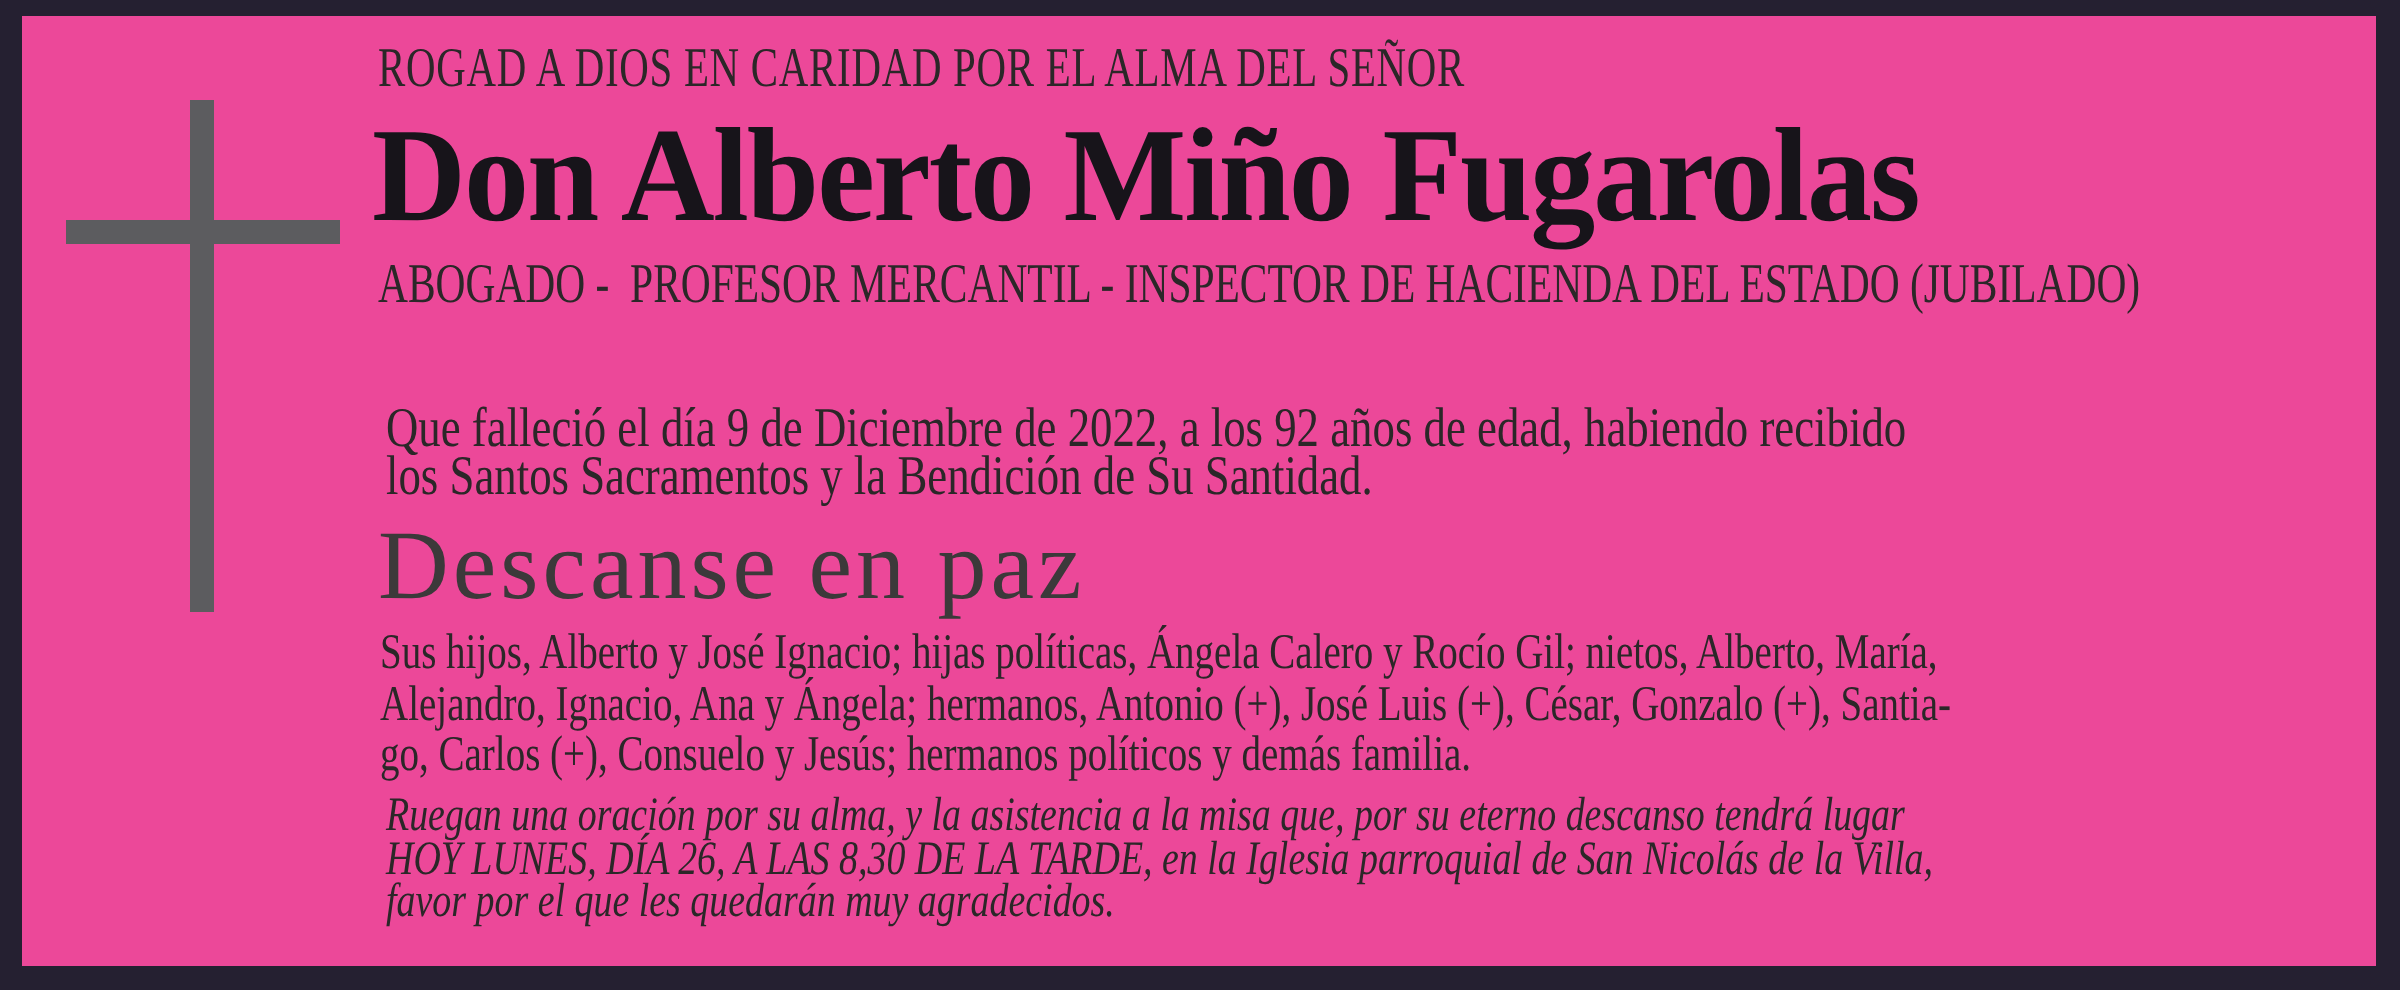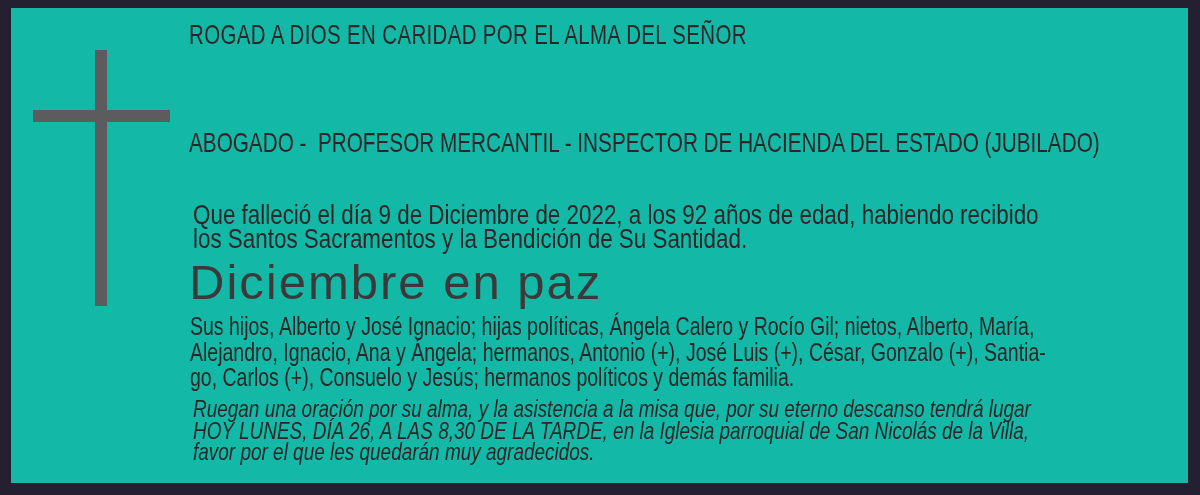--- a/index.html
+++ b/index.html
@@ -1,21 +1,21 @@
 <!DOCTYPE html>
 <html><head>
 <meta charset="utf-8">
 <style>
   html,body{margin:0;padding:0;background:#ffffff;}
   .card{
     position:relative;
     width:1200px;height:495px;
-    background:#14b8a6;
+    background:#ec4899;
     overflow:hidden;
-    font-family:Liberation Sans, sans-serif;
+    font-family:Liberation Serif, serif;
     color:var(--ink,#2b2728);
   }
   .frame{
     position:absolute;inset:0;
     border-style:solid;
     border-color:var(--frame,#252031);
     border-width:8px 12px 12px 11px;
     pointer-events:none;
     box-sizing:border-box;
   }
@@ -49,33 +49,36 @@
 
   <div>
     <div class="cross-v"></div>
     <div class="cross-h"></div>
   </div>
 
   <div class="block invocation">
     <div class="line">ROGAD A DIOS EN CARIDAD POR EL ALMA DEL SEÑOR</div>
   </div>
 
+  <div class="block name">
+    <div class="line">Don Alberto Miño Fugarolas</div>
+  </div>
 
   <div class="block titles">
     <div class="line">ABOGADO -  PROFESOR MERCANTIL - INSPECTOR DE HACIENDA DEL ESTADO (JUBILADO)</div>
   </div>
 
 
   <div class="block death">
     <div class="line">Que falleció el día 9 de Diciembre de 2022, a los 92 años de edad, habiendo recibido</div>
     <div class="line">los Santos Sacramentos y la Bendición de Su Santidad.</div>
   </div>
 
   <div class="block rip">
-    <div class="line">Diciembre en paz</div>
+    <div class="line">Descanse en paz</div>
   </div>
 
   <div class="block family">
     <div class="line">Sus hijos, Alberto y José Ignacio; hijas políticas, Ángela Calero y Rocío Gil; nietos, Alberto, María,</div>
     <div class="line">Alejandro, Ignacio, Ana y Ángela; hermanos, Antonio (+), José Luis (+), César, Gonzalo (+), Santia-</div>
     <div class="line">go, Carlos (+), Consuelo y Jesús; hermanos políticos y demás familia.</div>
   </div>
 
   <div class="block closing">
     <div class="line">Ruegan una oración por su alma, y la asistencia a la misa que, por su eterno descanso tendrá lugar</div>

